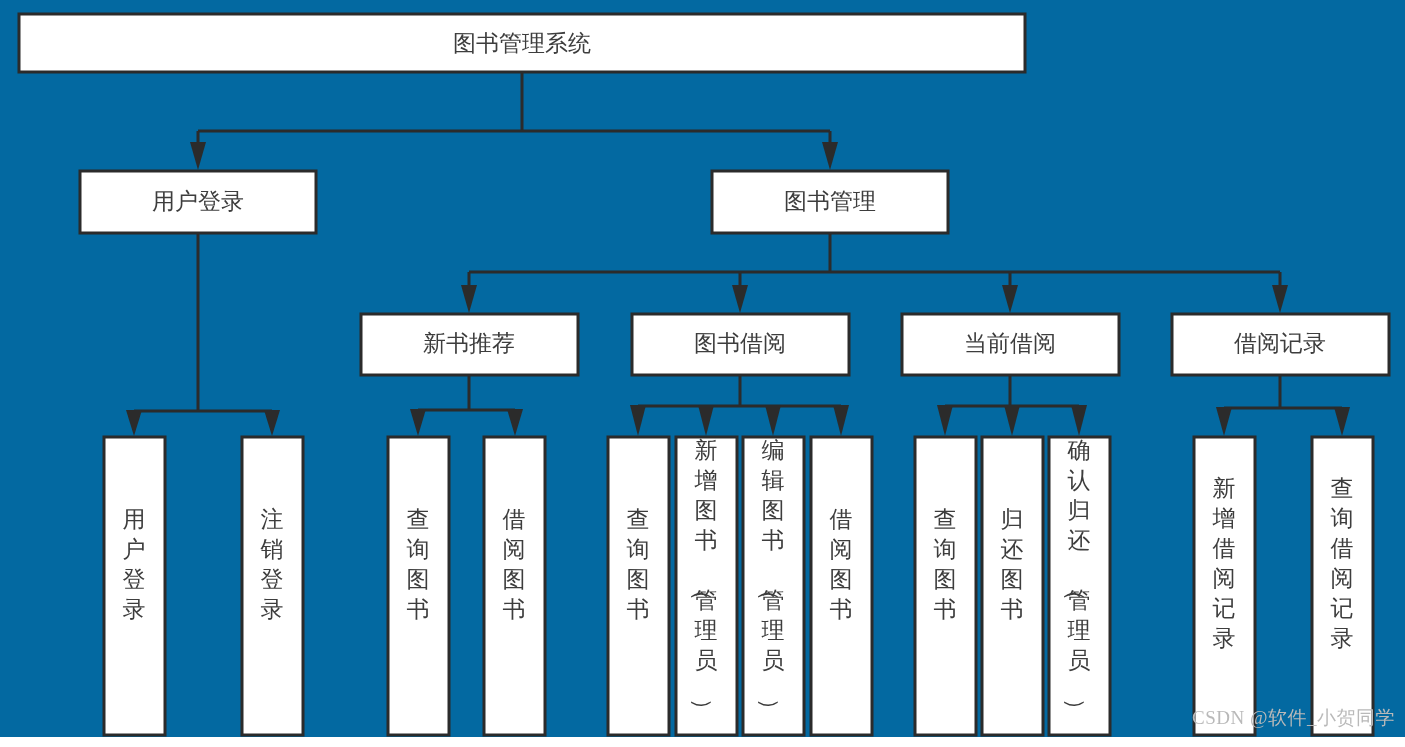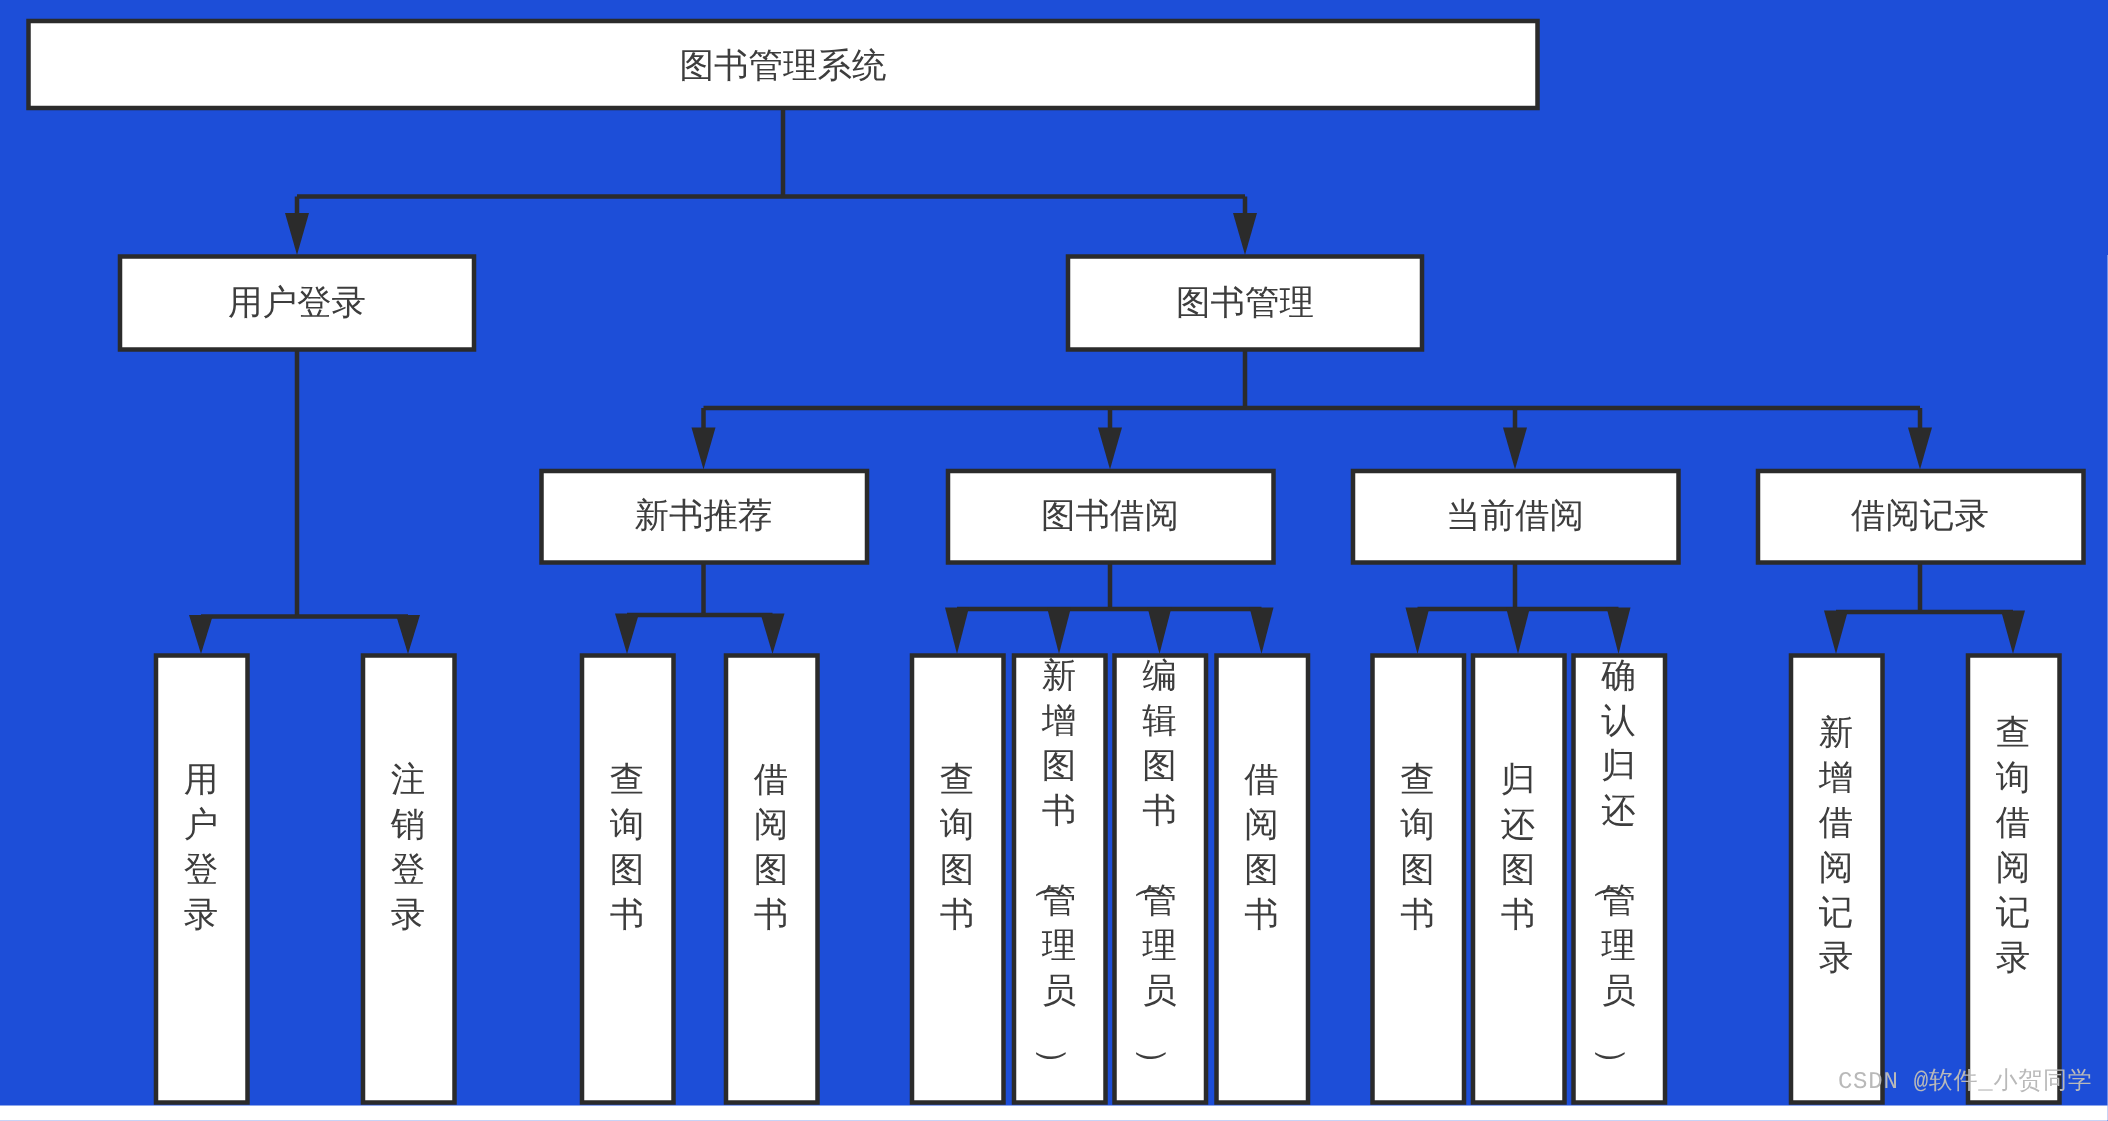--- a/index.html
+++ b/index.html
@@ -10,21 +10,21 @@
   body {
     width: 1405px;
     height: 747px;
     font-family: "Liberation Sans", "DejaVu Sans", sans-serif;
     overflow: hidden;
   }
   #diagram-root {
     position: relative;
     width: 1405px;
     height: 737px;
-    background: #1d4ed8;
+    background: #0369a1;
   }
   svg#flow {
     position: absolute;
     left: 0;
     top: 0;
     width: 1405px;
     height: 747px;
   }
   .node-rect {
     fill: #ffffff;
@@ -50,22 +50,22 @@
     fill: none;
   }
   .arrow-head {
     fill: #2b2b2b;
     stroke: none;
   }
   .watermark-text {
     position: absolute;
     right: 10px;
     bottom: 6px;
-    font-family: Liberation Mono, monospace;
-    font-size: 16px;
+    font-family: Liberation Serif, serif;
+    font-size: 19px;
     color: #b9b9b9;
     letter-spacing: 0.5px;
     white-space: nowrap;
     pointer-events: none;
   }
 </style>
 </head>
 <body>
 
 <div id="diagram-root">

